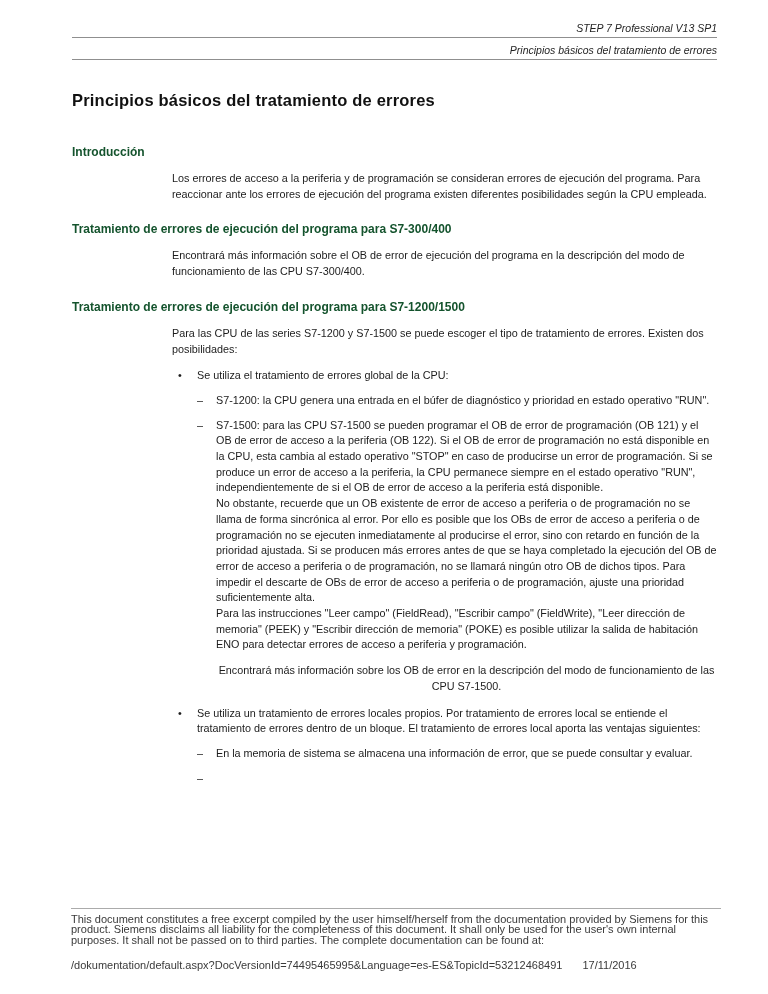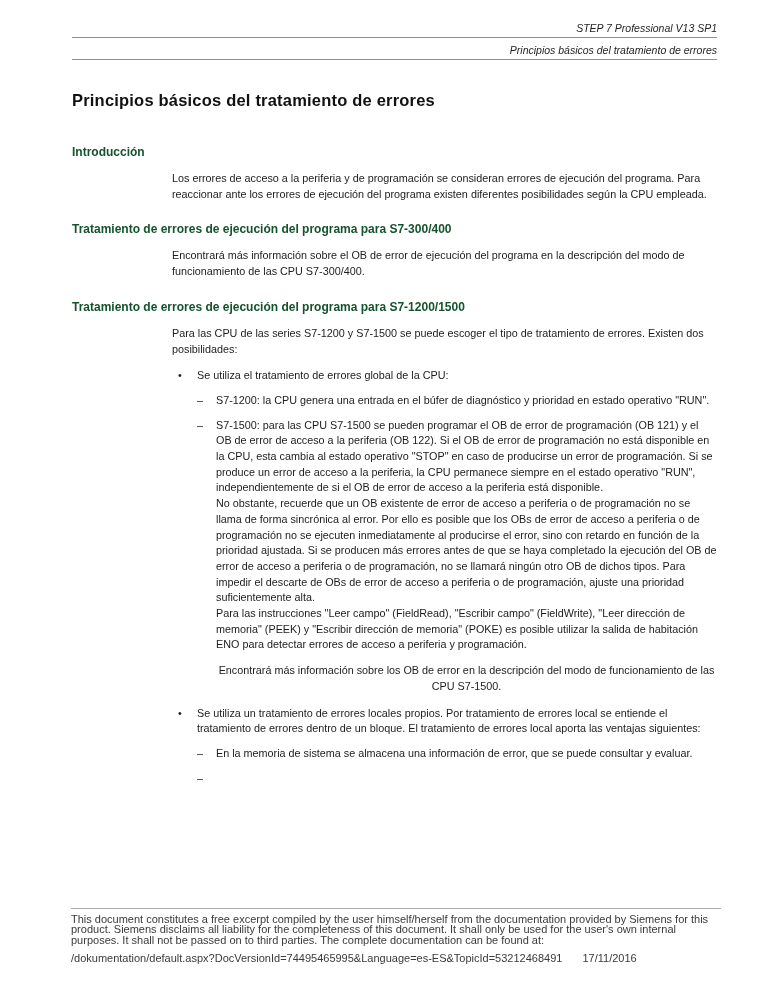--- a/index.html
+++ b/index.html
@@ -57,21 +57,21 @@
   .note-block { margin-left:19px; }
   .note-block p.joined { margin-top:0; }
   .note-block p.spaced { margin-top:10px;text-align:center; }
 
   
   .footer { position:absolute; left:71px; top:908px; width:650px; }
   .footer-rule { border:0; border-top:1px solid #ababab; height:0; margin-bottom:5px; }
   .footer p {
     font-size:11px; line-height:10.4px; color:#3a3a3a;
   }
-  .footer .src-line { margin-top:8px; }
+  .footer .src-line { margin-top:15px; }
   .footer .date { display:inline-block; margin-left:17px; }
 </style>
 </head>
 <body>
 
 <div class="page">
 
   <header class="hdr">
     <div class="hdr-line">STEP 7 Professional V13 SP1</div>
     <hr class="hdr-rule">

